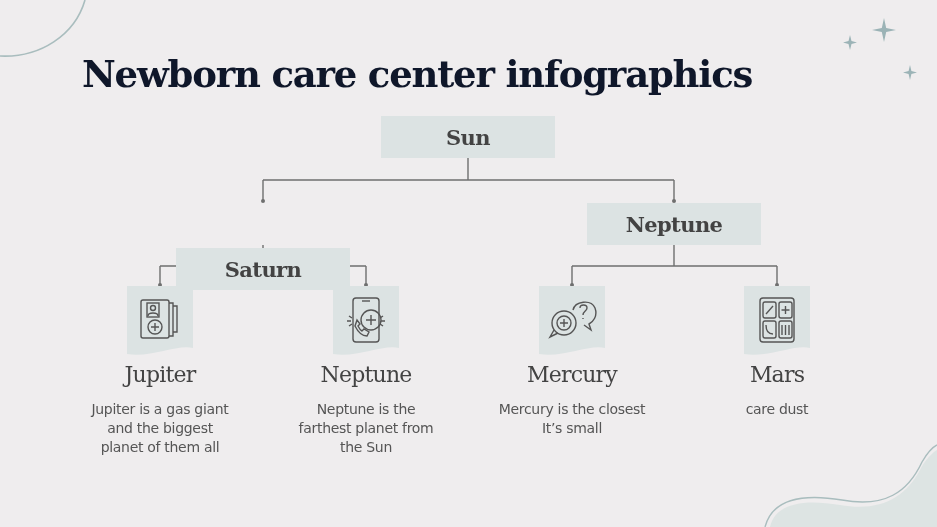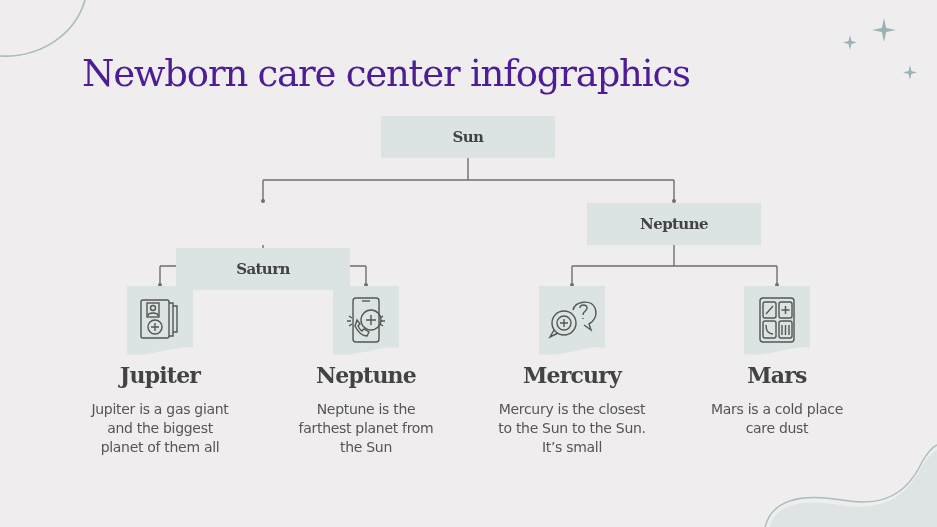--- a/index.html
+++ b/index.html
@@ -4,38 +4,38 @@
 <style>
   html, body { margin: 0; padding: 0; }
   body {
     width: 937px; height: 527px; overflow: hidden; position: relative;
     background: #efedee;
     font-family: "Liberation Sans", sans-serif;
   }
   .deco { position: absolute; left: 0; top: 0; pointer-events: none; }
   .title {
     position: absolute; left: 82px; top: 52px;
-    font-family: "DejaVu Serif", serif; font-weight: normal;
-    font-size: 37px; color: #4c1d95; letter-spacing: -1.2px;
+    font-family: "DejaVu Serif", serif; font-weight: bold;
+    font-size: 37px; color: #0f172a; letter-spacing: -1.2px;
     white-space: nowrap;
   }
   .node {
     position: absolute; height: 42px; width: 174px;
     background: #dce3e3;
     display: flex; align-items: center; justify-content: center;
     font-family: "DejaVu Serif", serif; font-weight: bold;
-    font-size: 15px; color: #434343; letter-spacing: -0.6px;
+    font-size: 21px; color: #434343; letter-spacing: -0.6px;
   }
   .lines { position: absolute; left: 0; top: 0; }
   .icon-box {
     position: absolute; width: 66px; height: 70px;
   }
   .leaf-title {
     position: absolute; width: 200px; top: 362px; text-align: center;
-    font-family: "DejaVu Serif", serif; font-weight: bold; font-size: 22px;
+    font-family: "DejaVu Serif", serif; font-weight: normal; font-size: 22px;
     color: #434343; letter-spacing: -0.8px;
   }
   .leaf-desc {
     position: absolute; width: 200px; top: 400px; text-align: center;
     font-family: "DejaVu Sans", sans-serif; font-size: 14px; line-height: 19px;
     color: #555555; letter-spacing: -0.3px;
   }
 </style>
 </head>
 <body>
@@ -128,21 +128,20 @@
       <path d="M41,22 C41,18 48,18 48,22 C48,25 44,25 44,29 M44,32 V33"></path>
       <circle cx="25" cy="37" r="12"></circle>
       <path d="M15,44 L11,51 L19,47"></path>
       <circle cx="25" cy="37" r="7"></circle>
       <path d="M25,33 V41 M21,37 H29"></path>
     </g>
   </svg>
   <div class="leaf-title" style="left:472px;">Mercury</div>
   <div class="leaf-desc" style="left:472px;">
     <div>Mercury is the closest</div>
-    <div>to the Sun to the Sun.</div>
     <div>It’s small</div>
   </div>
 </div>
 
 <div>
   <svg class="icon-box" style="left:744px; top:286px;" viewBox="0 0 66 70">
     <path d="M0,0 H66 V62 C50,58 25,72 0,68 Z" fill="#dce3e3"></path>
     <g fill="none" stroke="#555" stroke-width="1.4">
       <rect x="16" y="12" width="34" height="44" rx="3"></rect>
       <rect x="19" y="16" width="13" height="16" rx="2"></rect>
@@ -150,16 +149,15 @@
       <rect x="19" y="35" width="13" height="17" rx="2"></rect>
       <rect x="35" y="35" width="13" height="17" rx="2"></rect>
       <path d="M22,28 L29,20"></path>
       <path d="M41.5,20 V28 M37.5,24 H45.5"></path>
       <path d="M22,39 C22,45 25,48 29,48"></path>
       <path d="M38,39 V49 M41.5,39 V49 M45,39 V49"></path>
     </g>
   </svg>
   <div class="leaf-title" style="left:677px;">Mars</div>
   <div class="leaf-desc" style="left:677px;">
-    <div>Mars is a cold place</div>
     <div>care dust</div>
   </div>
 </div>
 
 </body></html>

